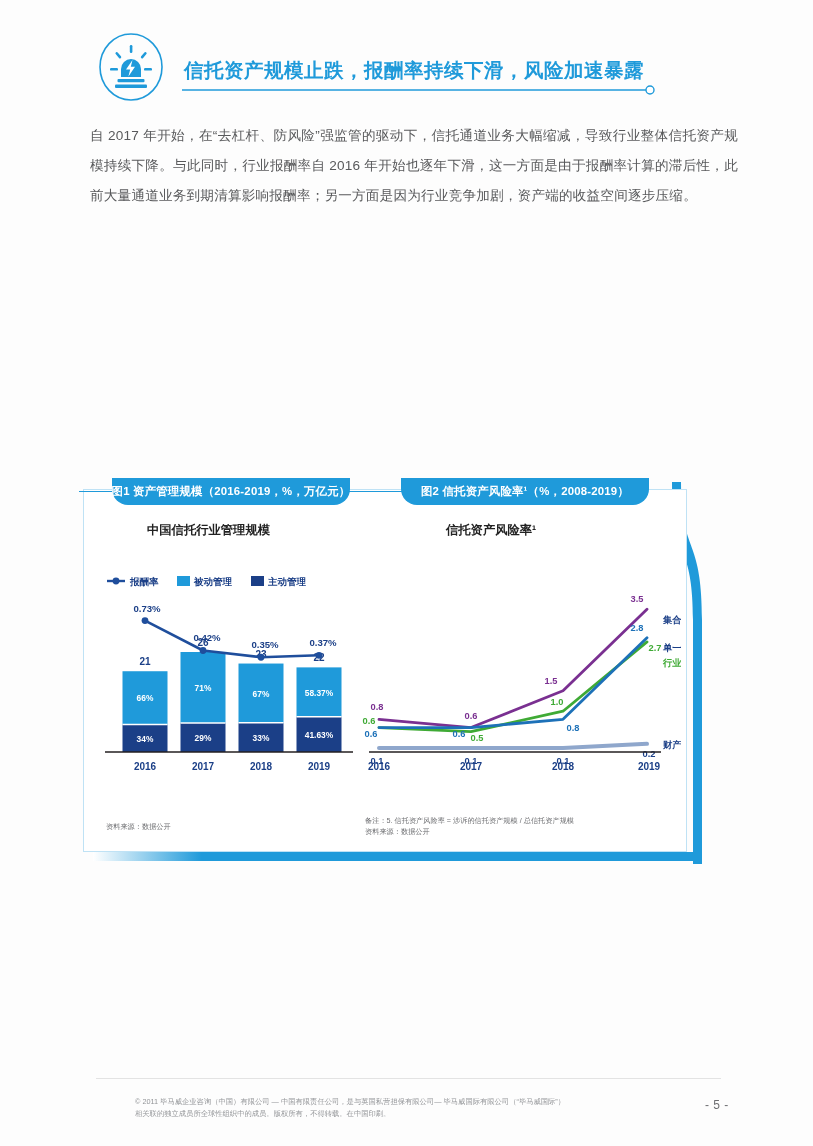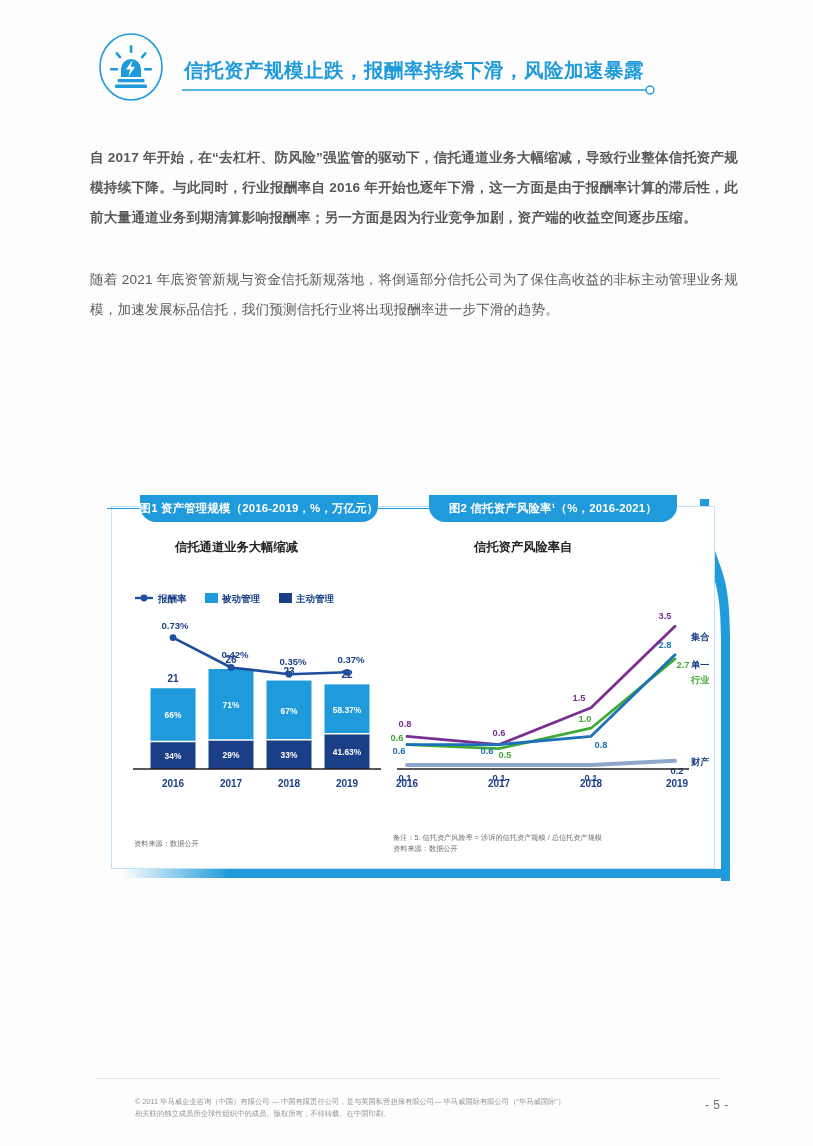--- a/index.html
+++ b/index.html
@@ -46,29 +46,29 @@
   .para {
     position: absolute;
     left: 90px;
     width: 648px;
     font-size: 13.6px;
     line-height: 30px;
     color: #58595b;
     text-align: justify;
     letter-spacing: .2px;
   }
-  #para-1 { top: 143px; font-weight: bold; }
+  #para-1 { top: 121px; }
   #para-2 { top: 265px; }
   #para-3 { top: 350px; }
 
   
   #chart-panel {
     position: absolute;
-    left: 111px; top: 489px;
-    width: 620px; height: 375px; margin-top: 17px;
+    left: 83px; top: 489px;
+    width: 620px; height: 375px;
   }
   
   #panel-accent {
     position: absolute;
     right: -3px; top: -9px;
     width: 42px; height: 384px;
     overflow: visible;
   }
   #panel-box {
     position: absolute;
@@ -183,41 +183,40 @@
 
     <div id="header-rule">
       <svg width="474" height="12" viewBox="0 0 474 12">
         <line x1="0" y1="6" x2="464" y2="6" stroke="#1f9ada" stroke-width="1.4"></line>
         <circle cx="468" cy="6" r="4" fill="#ffffff" stroke="#1f9ada" stroke-width="1.4"></circle>
       </svg>
     </div>
   </div>
 
   <p class="para" id="para-1">自 2017 年开始，在“去杠杆、防风险”强监管的驱动下，信托通道业务大幅缩减，导致行业整体信托资产规模持续下降。与此同时，行业报酬率自 2016 年开始也逐年下滑，这一方面是由于报酬率计算的滞后性，此前大量通道业务到期清算影响报酬率；另一方面是因为行业竞争加剧，资产端的收益空间逐步压缩。</p>
-  <p class="para" id="para-2">随着 2021 年底资管新规与资金信托新规落地，将倒逼部分信托公司为了保住高收益的非标主动管理业务规模，加速发展标品信托，我们预测信托行业将出现报酬率进一步下滑的趋势。</p>
 
   <div id="chart-panel">
 
     <div id="panel-accent">
       <svg width="42" height="384" viewBox="0 0 42 384">
         <path d="M8 2 C 8 80, 29 60, 29 140 L29 384 L38 384 L38 140 C38 54, 17 76, 17 2 Z" fill="#1f9ada"></path>
         <rect x="29" y="140" width="9" height="236" fill="#1f9ada"></rect>
       </svg>
     </div>
 
     <div class="tab-rule" id="tab-rule-left"></div>
     <div class="tab-rule" id="tab-rule-mid"></div>
 
     <div id="panel-box"></div>
     <div id="panel-bottom-bar"></div>
 
     <div class="tab" id="tab-1">图1 资产管理规模（2016-2019，%，万亿元）</div>
-    <div class="tab" id="tab-2">图2 信托资产风险率¹（%，2016-2021）</div>
-
-    <div class="chart-title" style="left:64px; top:33px;">信托通道业务大幅缩减</div>
+    <div class="tab" id="tab-2">图2 信托资产风险率¹（%，2008-2019）</div>
+
+    <div class="chart-title" style="left:64px; top:33px;">中国信托行业管理规模</div>
     <svg class="chart-svg" id="svg-left" style="left:8px; top:78px;" width="268" height="240" viewBox="0 0 268 240">
         <g>
           <line x1="16" y1="14" x2="34" y2="14" stroke="#1f4e9c" stroke-width="2.4"></line>
           <circle cx="25" cy="14" r="3.4" fill="#1f4e9c"></circle>
           <text x="39" y="18" font-family="&quot;Liberation Sans&quot;, sans-serif" font-size="9.5" font-weight="bold" fill="#1b3f87" text-anchor="start">报酬率</text>
           <rect x="86" y="9" width="13" height="10" fill="#1f9ada"></rect>
           <text x="103" y="18" font-family="&quot;Liberation Sans&quot;, sans-serif" font-size="9.5" font-weight="bold" fill="#1b3f87" text-anchor="start">被动管理</text>
           <rect x="160" y="9" width="13" height="10" fill="#1b3f87"></rect>
           <text x="177" y="18" font-family="&quot;Liberation Sans&quot;, sans-serif" font-size="9.5" font-weight="bold" fill="#1b3f87" text-anchor="start">主动管理</text>
         </g>
@@ -258,21 +257,21 @@
           <text x="56" y="44.576470588235296" font-family="&quot;Liberation Sans&quot;, sans-serif" font-size="9.6" font-weight="bold" fill="#1b3f87" text-anchor="middle">0.73%</text>
           <circle cx="112" cy="83.48235294117647" r="3.4" fill="#1f4e9c"></circle>
           <text x="116" y="74.48235294117647" font-family="&quot;Liberation Sans&quot;, sans-serif" font-size="9.6" font-weight="bold" fill="#1b3f87" text-anchor="middle">0.42%</text>
           <circle cx="170" cy="90.23529411764706" r="3.4" fill="#1f4e9c"></circle>
           <text x="174" y="81.23529411764706" font-family="&quot;Liberation Sans&quot;, sans-serif" font-size="9.6" font-weight="bold" fill="#1b3f87" text-anchor="middle">0.35%</text>
           <circle cx="228" cy="88.30588235294118" r="3.4" fill="#1f4e9c"></circle>
           <text x="232" y="79.30588235294118" font-family="&quot;Liberation Sans&quot;, sans-serif" font-size="9.6" font-weight="bold" fill="#1b3f87" text-anchor="middle">0.37%</text>
         </g>
       </svg>
 
-    <div class="chart-title" style="left:363px; top:33px;">信托资产风险率自</div>
+    <div class="chart-title" style="left:363px; top:33px;">信托资产风险率¹</div>
     <svg class="chart-svg" id="svg-right" style="left:268px; top:78px;" width="330" height="240" viewBox="0 0 330 240">
         <g>
           <polyline points="28,180.92105263157896 120,180.92105263157896 212,180.92105263157896 296,176.8421052631579" fill="none" stroke="#8fa7cc" stroke-width="4" stroke-linejoin="round" stroke-linecap="round"></polyline>
           <polyline points="28,152.36842105263156 120,160.5263157894737 212,123.81578947368422 296,42.23684210526315" fill="none" stroke="#7a3091" stroke-width="2.8" stroke-linejoin="round" stroke-linecap="round"></polyline>
           <polyline points="28,160.5263157894737 120,164.60526315789474 212,144.21052631578948 296,74.86842105263156" fill="none" stroke="#3faa35" stroke-width="2.8" stroke-linejoin="round" stroke-linecap="round"></polyline>
           <polyline points="28,160.5263157894737 120,160.5263157894737 212,152.36842105263156 296,70.78947368421053" fill="none" stroke="#1d71b8" stroke-width="2.8" stroke-linejoin="round" stroke-linecap="round"></polyline>
           <text x="26" y="143.36842105263156" font-family="&quot;Liberation Sans&quot;, sans-serif" font-size="9.3" font-weight="bold" fill="#7a3091" text-anchor="middle">0.8</text>
           <text x="120" y="151.5263157894737" font-family="&quot;Liberation Sans&quot;, sans-serif" font-size="9.3" font-weight="bold" fill="#7a3091" text-anchor="middle">0.6</text>
           <text x="200" y="116.81578947368422" font-family="&quot;Liberation Sans&quot;, sans-serif" font-size="9.3" font-weight="bold" fill="#7a3091" text-anchor="middle">1.5</text>
           <text x="286" y="35.23684210526315" font-family="&quot;Liberation Sans&quot;, sans-serif" font-size="9.3" font-weight="bold" fill="#7a3091" text-anchor="middle">3.5</text>

